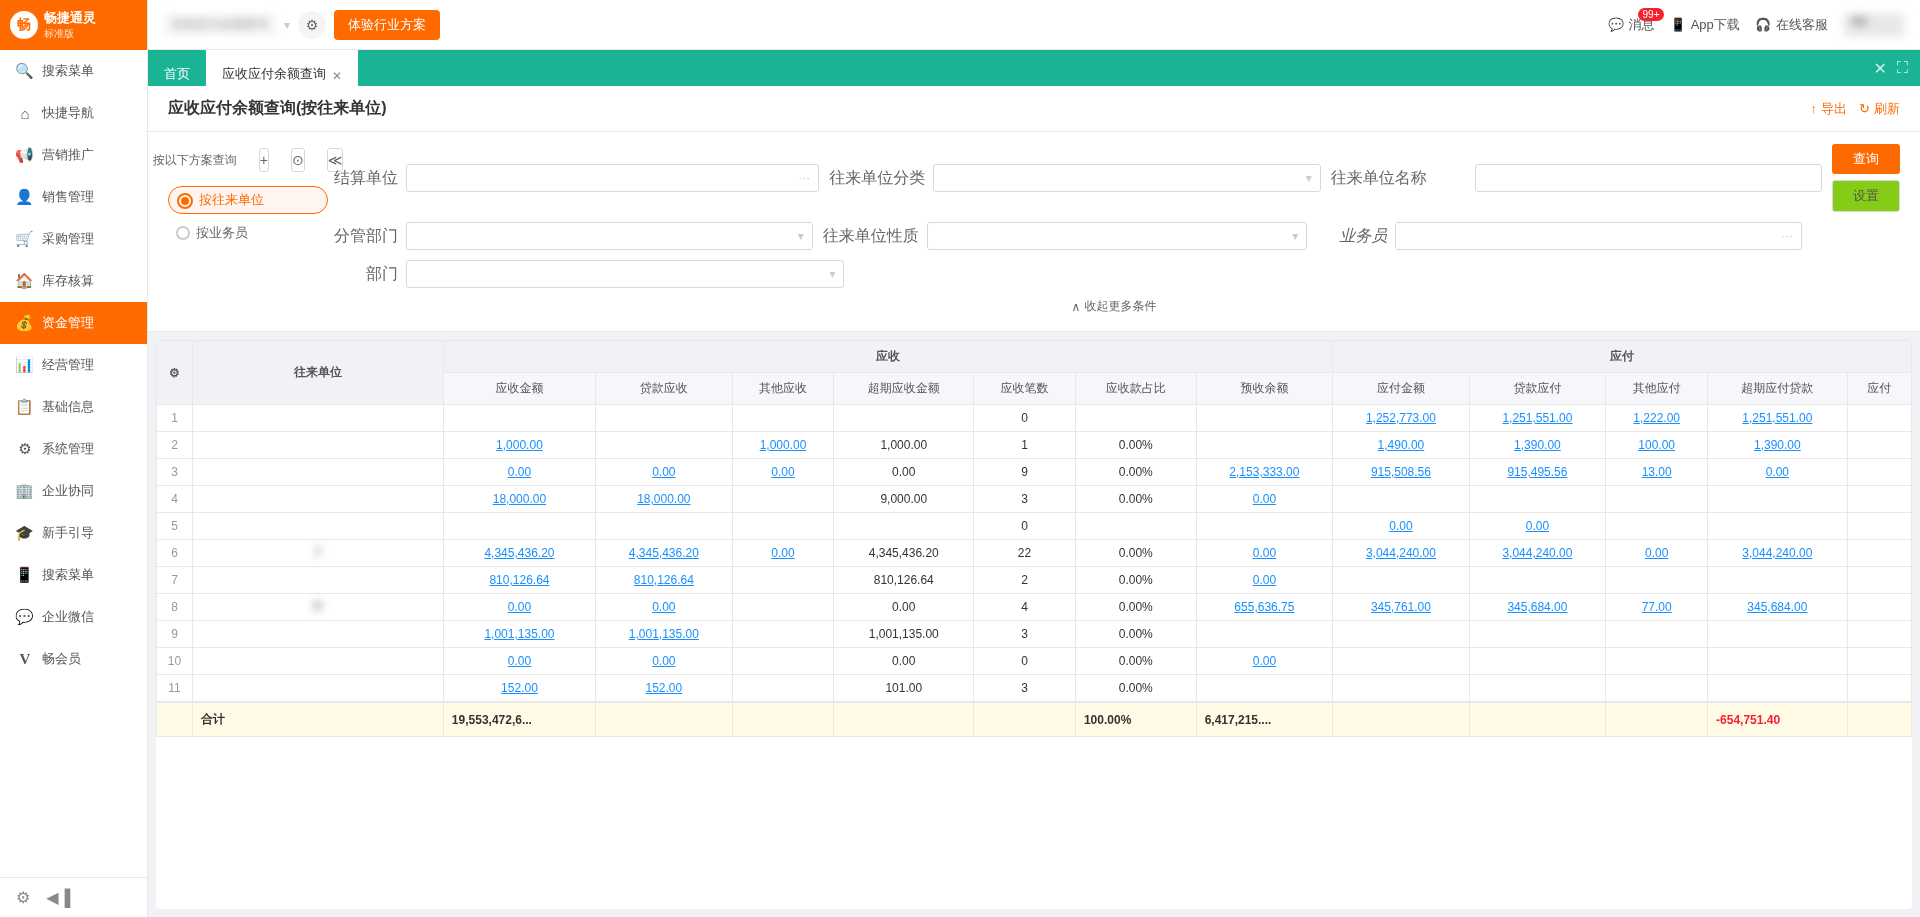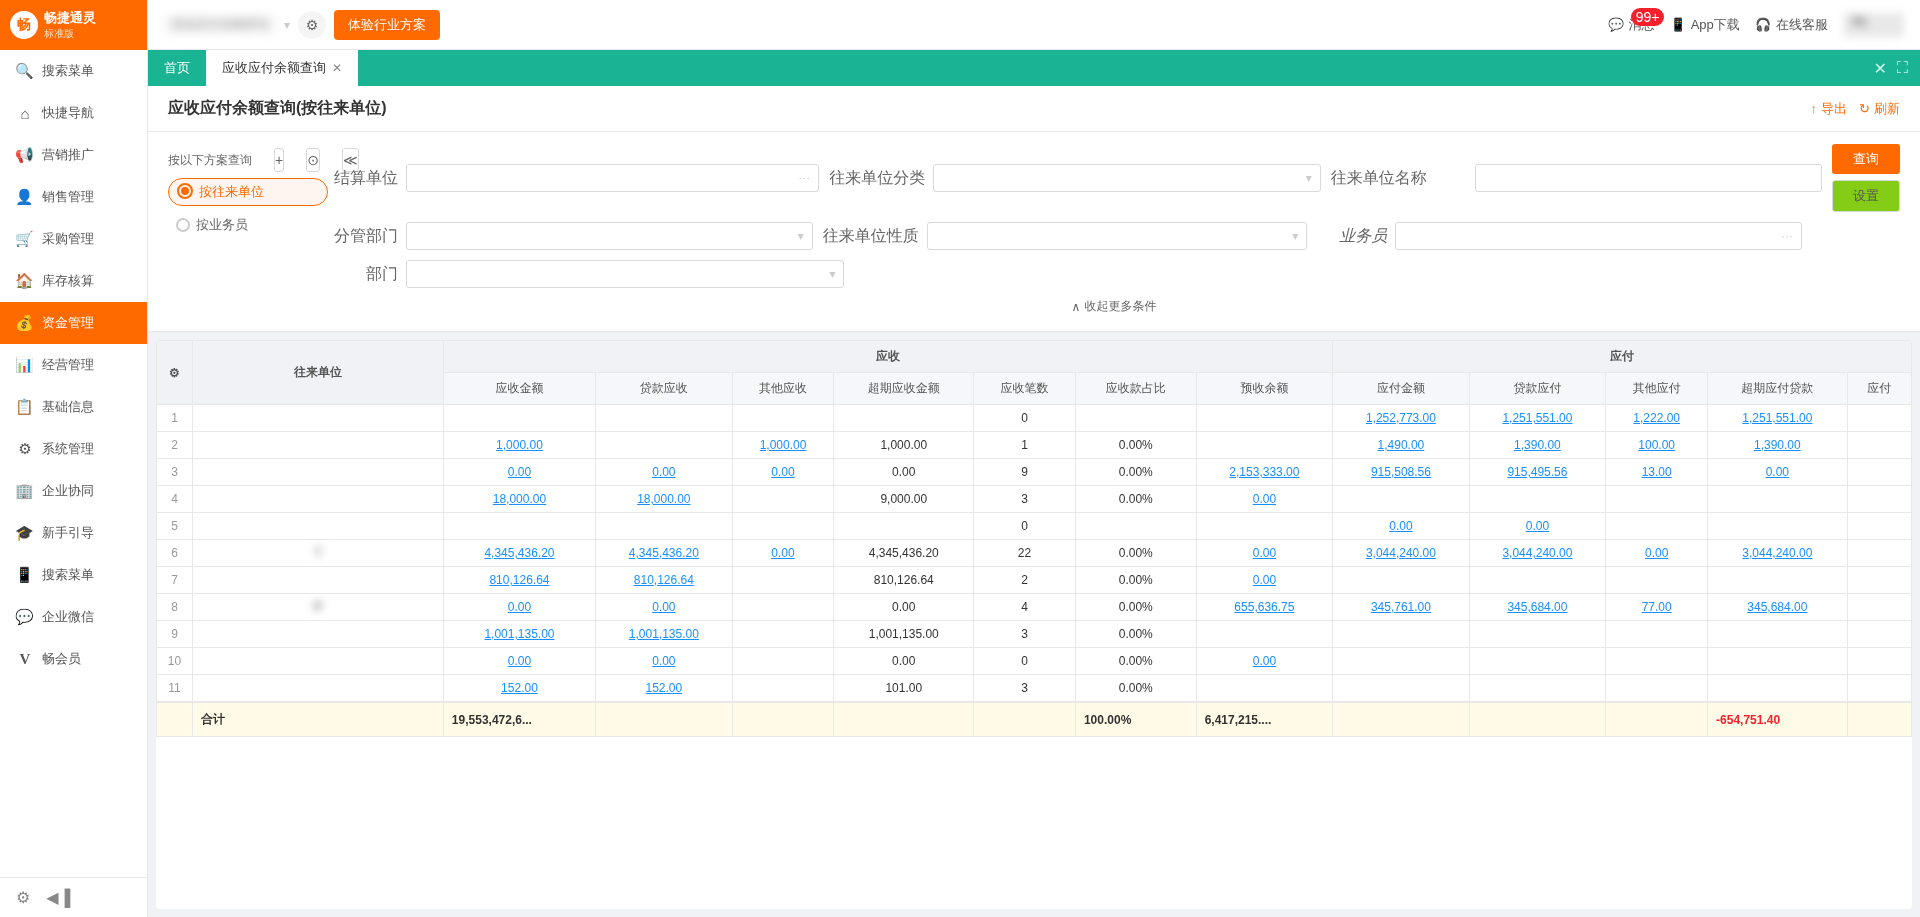--- a/index.html
+++ b/index.html
@@ -22,48 +22,48 @@
 
     
     .top-header { height: 50px; background: #fff; display: flex; align-items: center; padding: 0 16px; border-bottom: 1px solid #e8e8e8; gap: 12px; }
     .breadcrumb-area { display: flex; align-items: center; gap: 8px; flex: 1; }
     .breadcrumb-text { color: #999; font-size: 12px; background: #f5f5f5; padding: 2px 8px; border-radius: 3px; }
     .breadcrumb-arrow { color: #ccc; }
     .header-gear { width: 28px; height: 28px; background: #f5f5f5; border-radius: 50%; display: flex; align-items: center; justify-content: center; cursor: pointer; color: #666; font-size: 14px; }
     .header-solution-btn { background: #ff6a00; color: #fff; border: none; padding: 6px 14px; border-radius: 4px; font-size: 13px; cursor: pointer; }
     .header-right { display: flex; align-items: center; gap: 16px; margin-left: auto; }
     .header-msg { display: flex; align-items: center; gap: 4px; cursor: pointer; color: #555; font-size: 13px; position: relative; }
-    .badge { background: #f5222d; color: #fff; border-radius: 10px; font-size: 14px; padding: 1px 5px; position: absolute; top: -8px; right: -10px; }
+    .badge { background: #f5222d; color: #fff; border-radius: 10px; font-size: 10px; padding: 1px 5px; position: absolute; top: -8px; right: -10px; }
     .header-download { display: flex; align-items: center; gap: 4px; cursor: pointer; color: #555; font-size: 13px; }
     .header-service { display: flex; align-items: center; gap: 4px; cursor: pointer; color: #555; font-size: 13px; }
     .header-avatar { width: 60px; height: 24px; background: #e8e8e8; border-radius: 3px; }
 
     
     .tab-bar { height: 36px; background: #1ab394; display: flex; align-items: center; padding: 0; }
-    .tab-item { height: 36px; display: flex; align-items: center; padding: 16px 16px; font-size: 13px; cursor: pointer; gap: 6px; color: rgba(255,255,255,0.8); }
+    .tab-item { height: 36px; display: flex; align-items: flex-end; padding: 3px 16px; font-size: 13px; cursor: pointer; gap: 6px; color: rgba(255,255,255,0.8); }
     .tab-item.active { background: #fff; color: #333; }
     .tab-item.home { color: #fff; }
     .tab-close { color: #888; font-size: 12px; cursor: pointer; }
     .tab-bar-right { margin-left: auto; display: flex; align-items: center; padding: 0 12px; gap: 10px; }
     .tab-bar-icon { color: rgba(255,255,255,0.8); cursor: pointer; font-size: 16px; }
 
     
     .page-content { flex: 1; background: #f0f2f5; overflow: hidden; display: flex; flex-direction: column; }
 
     
     .page-header { background: #fff; padding: 12px 20px; display: flex; align-items: center; justify-content: space-between; border-bottom: 1px solid #e8e8e8; }
     .page-title { font-size: 16px; font-weight: bold; color: #333; }
     .page-actions { display: flex; align-items: center; gap: 12px; }
     .action-btn { display: flex; align-items: center; gap: 4px; color: #ff6a00; font-size: 13px; cursor: pointer; border: none; background: none; }
 
     
     .search-area { background: #fff; padding: 12px 20px; border-bottom: 1px solid #e8e8e8; }
     .search-label { color: #666; font-size: 12px; white-space: nowrap; }
     .search-control-btn { width: 24px; height: 24px; border: 1px solid #d9d9d9; border-radius: 3px; display: flex; align-items: center; justify-content: center; cursor: pointer; color: #666; background: #fff; font-size: 14px; }
-    .search-option { display: flex; align-items: flex-start; gap: 6px; color: #ff6a00; font-size: 13px; cursor: pointer; padding: 4px 8px; border-radius: 14px; }
+    .search-option { display: flex; align-items: flex-end; gap: 6px; color: #ff6a00; font-size: 13px; cursor: pointer; padding: 4px 8px; border-radius: 14px; }
     .search-option.active { background: #fff5f0; border: 1px solid #ff6a00; }
     .search-option-circle { width: 16px; height: 16px; border-radius: 50%; border: 2px solid #ff6a00; display: flex; align-items: center; justify-content: center; }
     .search-option-dot { width: 8px; height: 8px; border-radius: 50%; background: #ff6a00; }
     .search-option2 { display: flex; align-items: center; gap: 6px; color: #666; font-size: 13px; cursor: pointer; padding: 4px 8px; }
     .search-option2-circle { width: 14px; height: 14px; border-radius: 50%; border: 2px solid #ccc; }
     .filter-item { display: flex; align-items: center; gap: 8px; }
     .filter-label { color: #666; font-size: 16px; white-space: nowrap; min-width: 70px; text-align: right; }
     .filter-input { flex: 1; height: 28px; border: 1px solid #d9d9d9; border-radius: 3px; padding: 0 8px; font-size: 12px; display: flex; align-items: center; justify-content: space-between; cursor: pointer; background: #fff; color: #999; }
     .filter-input-dots { color: #ccc; }
     .filter-input-arrow { color: #ccc; }
@@ -231,21 +231,21 @@
         <button class="action-btn">
           <span>↻</span>
           <span>刷新</span>
         </button>
       </div>
     </div>
 
     <div class="search-area">
       <div class="search-top-row">
         <div class="search-left">
-          <div style="display:flex;align-items:center;gap:22px;margin-bottom:0;">
+          <div style="display:flex;align-items:center;gap:22px;margin-bottom:8px;justify-content:center;">
             <span class="search-label">按以下方案查询</span>
             <div class="search-control-btn">+</div>
             <div class="search-control-btn">⊙</div>
             <div class="search-control-btn">≪</div>
           </div>
           <div class="search-option active">
             <div class="search-option-circle">
               <div class="search-option-dot"></div>
             </div>
             <span>按往来单位</span>

